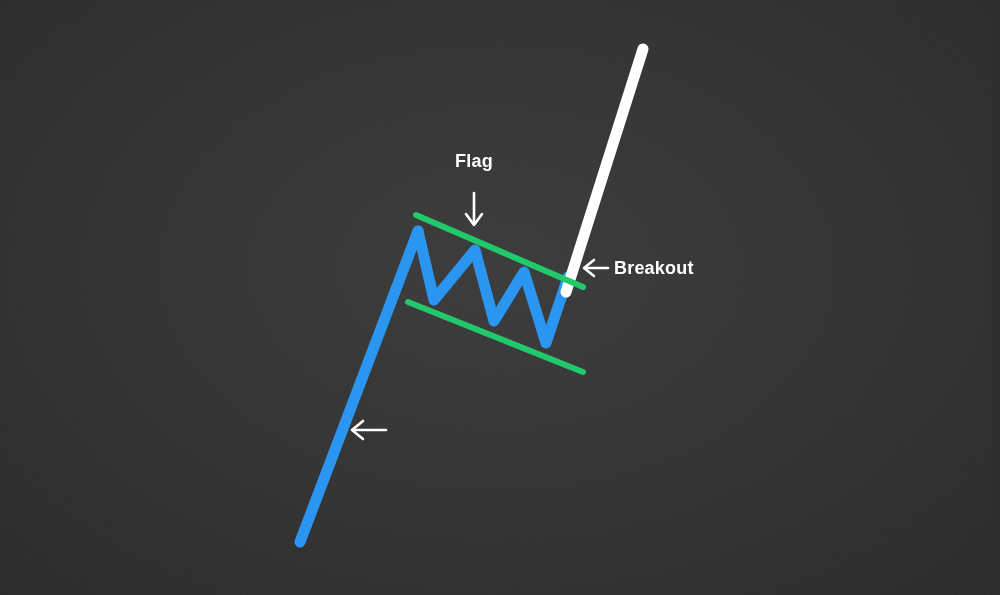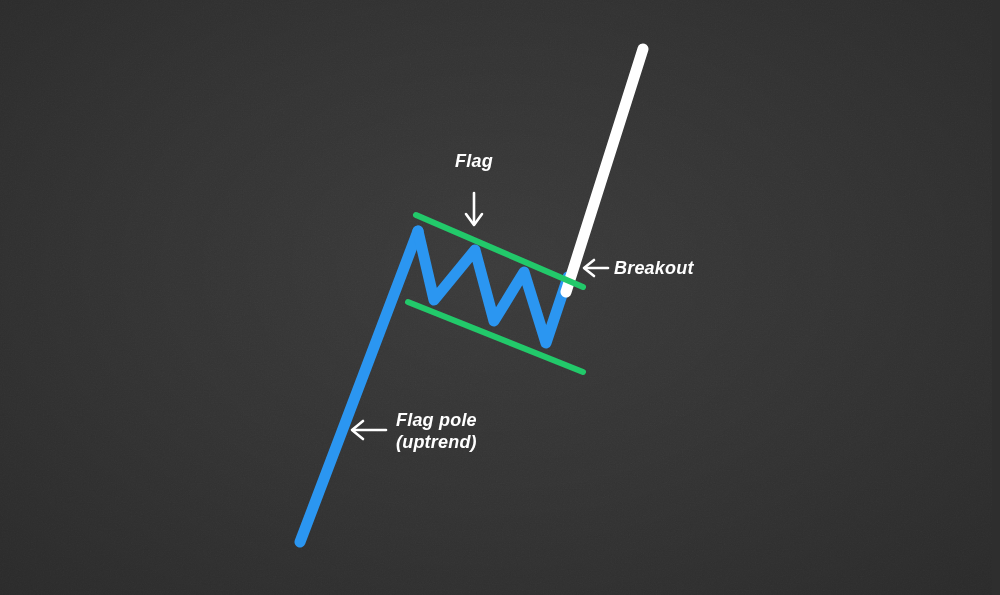--- a/index.html
+++ b/index.html
@@ -7,21 +7,20 @@
     padding: 0;
     background: #2e2e2e;
   }
   #stage {
     position: relative;
     width: 992px;
     height: 595px;
     overflow: hidden;
     background-color: #343434;
     font-family: "Liberation Sans", sans-serif;
-    font-style: italic;
   }
   
   #noise {
     position: absolute;
     inset: 0;
     pointer-events: none;
     opacity: 0.55;
     mix-blend-mode: overlay;
   }
   #vignette {
@@ -95,18 +94,14 @@
   </svg>
 
   <div class="label center" style="left:404px; top:150px; width:140px;">
     <div>Flag</div>
   </div>
 
   <div class="label left" style="left:614px; top:257px;">
     <div>Breakout</div>
   </div>
 
-  <div class="label left" style="left:396px; top:409px;">
-    <div>Flag pole</div>
-    <div>(uptrend)</div>
-  </div>
 
 </div>
 
 </body></html>

